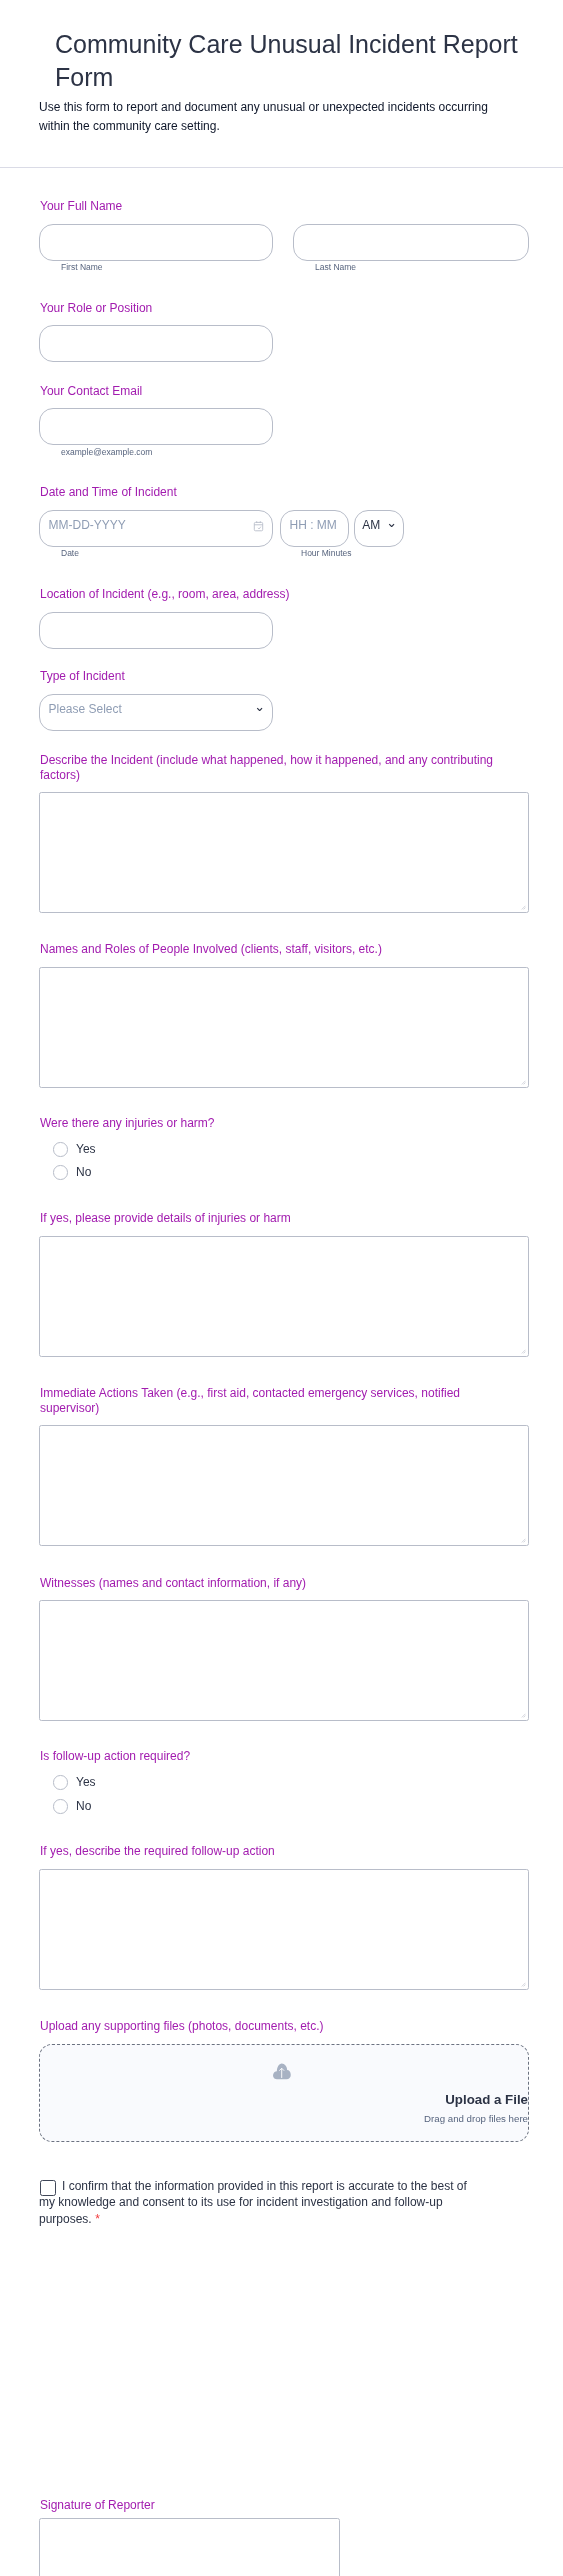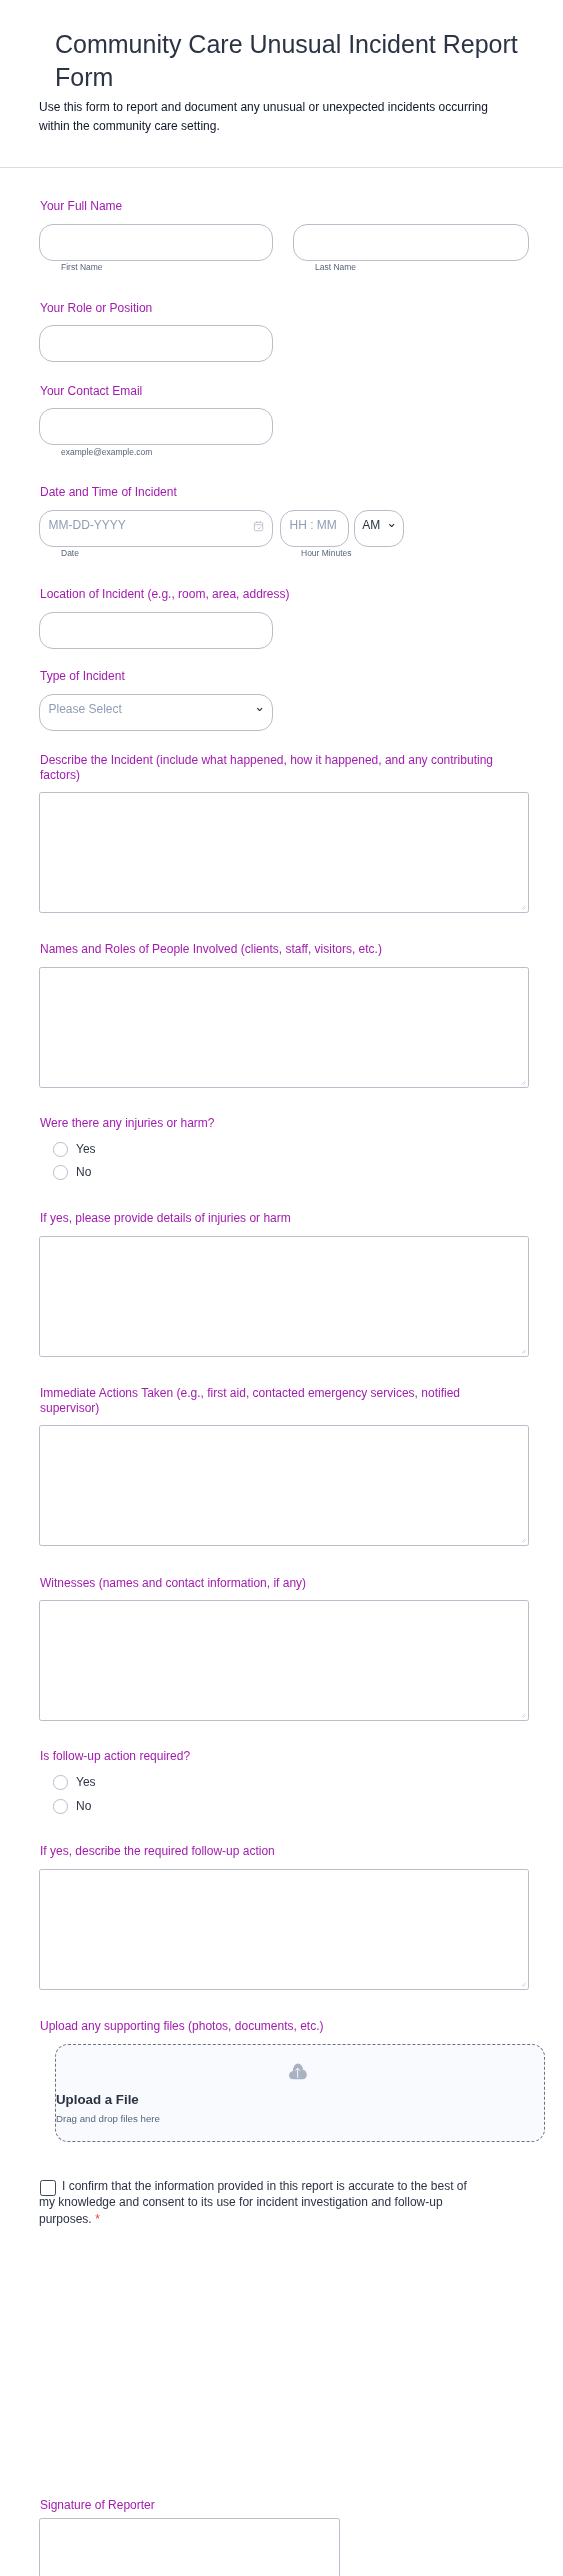--- a/index.html
+++ b/index.html
@@ -12,21 +12,21 @@
   .label { left: 40px; font-size: 12px; line-height: 15px; color: #a21caf; }
   .label.two { width: 473px; line-height: 15px; }
   .input { border: 0.6px solid #b8bdc9; border-radius: 14px; background: #fff; height: 37px; }
   .sub { font-size: 8.5px; color: #57647e; margin-left: 20px; }
   .ph { font-size: 12px; color: #8f9db4; position: absolute; top: 7.3px; left: 8.5px; }
   .textarea { left: 39px; width: 490px; height: 121px; border: 0.6px solid #b8bdc9; border-radius: 2.4px; background: #fff; }
   .resize { position: absolute; right: 1.8px; bottom: 1.8px; width: 6px; height: 6px; }
   .radio-row { left: 39px; display: flex; align-items: center; gap: 8.5px; font-size: 12px; color: #2c3345; margin-left: 14px; }
   .radio { width: 14.5px; height: 14.5px; border: 0.9px solid #b8bdc9; border-radius: 50%; background: #fff; }
   .chev { position: absolute; }
-  .upload { left: 55px; top: 2044px; width: 490px; height: 98px; border: 0.9px dashed #6b7280; border-radius: 13px; background: #f9fafd; text-align: left; }
+  .upload { left: 39px; top: 2044px; width: 490px; height: 98px; border: 0.9px dashed #6b7280; border-radius: 13px; background: #f9fafd; text-align: right; }
   .upload-title { position: absolute; left: 0; right: 0; top: 47px; font-size: 13.3px; font-weight: 700; color: #2c3345; }
   .upload-sub { position: absolute; left: 0; right: 0; top: 68px; font-size: 9.7px; color: #57647e; }
   .checkbox { left: 40px; top: 2180px; width: 15.8px; height: 15.8px; border: 1.2px solid #3f4658; border-radius: 2.4px; background: #fff; }
   .consent { left: 39px; top: 2178px; width: 436px; font-size: 12px; line-height: 16.4px; color: #2c3345; text-indent: 23px; }
   .req { color: #f23a3c; margin-left: 3.6px; }
   .sig { left: 39px; top: 2518px; width: 301px; height: 73px; border: 0.6px solid #b8bdc9; border-radius: 2.4px; background: #fff; }
 </style>
 </head>
 <body>
 

